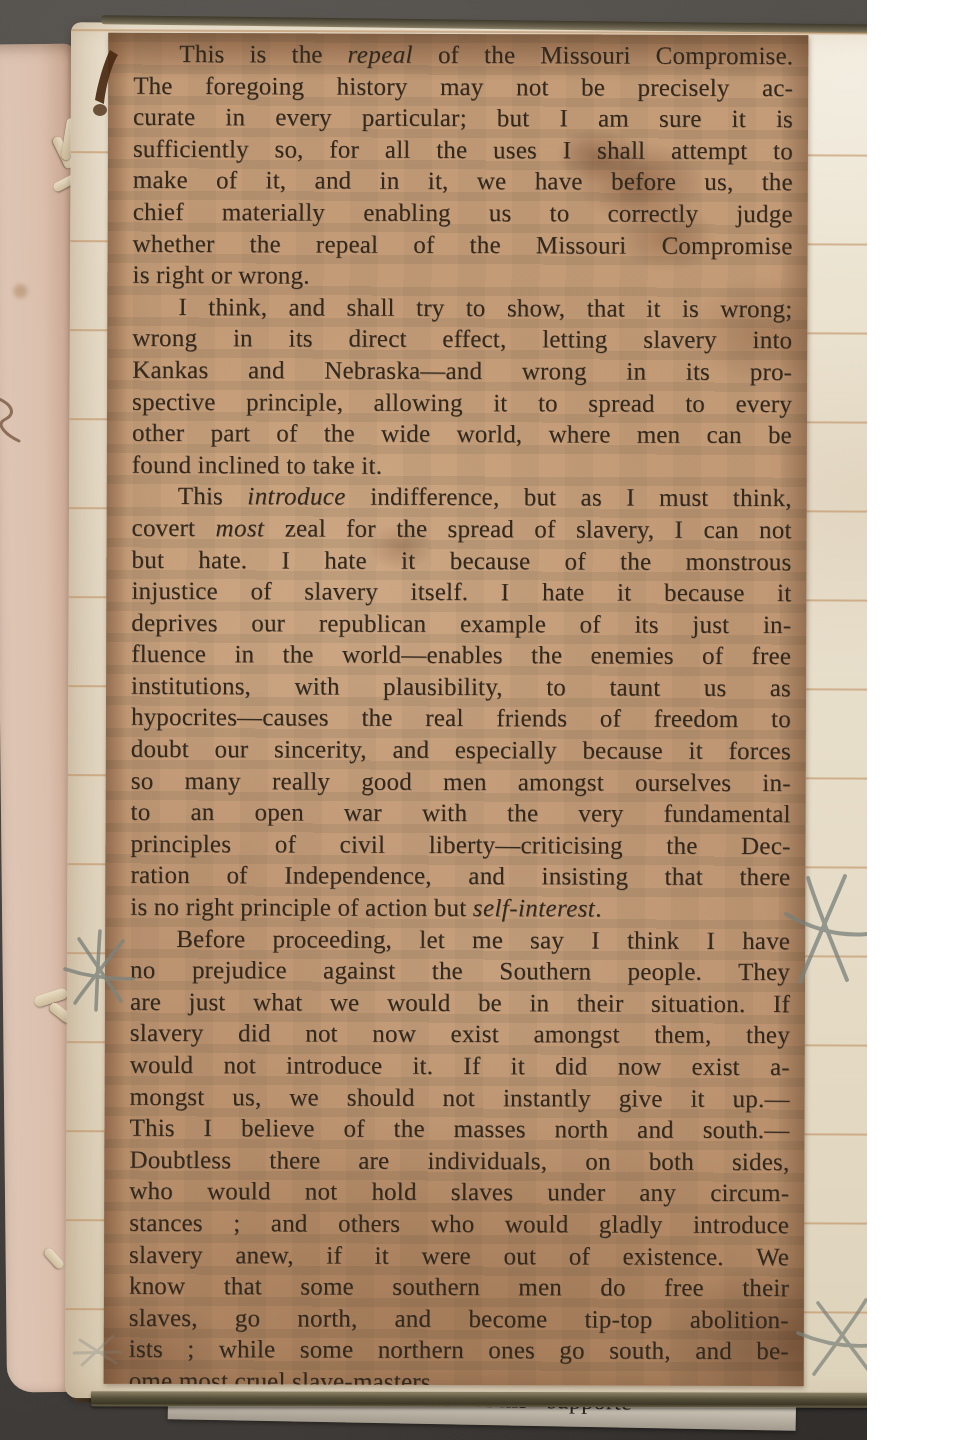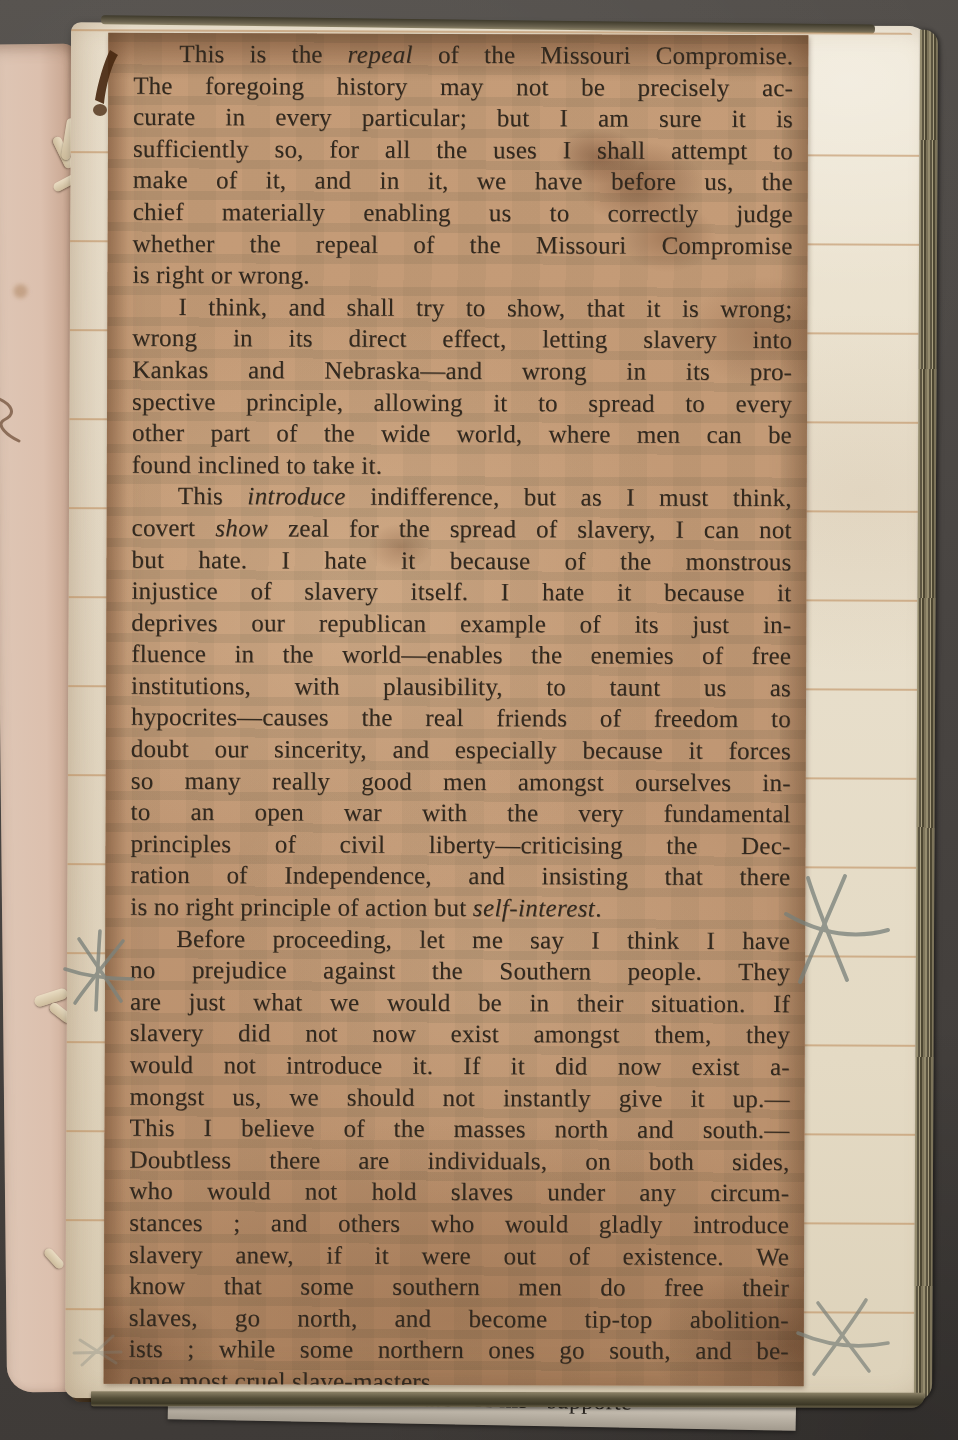--- a/index.html
+++ b/index.html
@@ -1,18 +1,18 @@
 <!DOCTYPE html>
 <html><head>
 <meta charset="utf-8">
 <style>
   html,body{margin:0;padding:0;}
   body{width:958px;height:1440px;overflow:hidden;
        font-family:"Liberation Serif","DejaVu Serif",serif;}
-  .scene{position:relative;width:958px;height:1440px;overflow:hidden;
+  .scene{position:relative;width:867px;height:1440px;overflow:hidden;
     background:
       radial-gradient(1200px 900px at 30% 15%, rgba(255,255,255,.05), transparent 60%),
       radial-gradient(900px 700px at 95% 100%, rgba(0,0,0,.22), transparent 60%),
       linear-gradient(175deg,#54504c 0%, #4a4643 40%, #433f3c 75%, #3e3a37 100%);}
 
   
   .prev-page{position:absolute;left:0;top:44px;width:84px;height:1348px;z-index:1;
     background:linear-gradient(90deg,#dec6b5 0%, #dcc0ae 55%, #c9a792 88%, #ab8a74 100%);
     border-radius:6px 14px 10px 26px;
     transform:rotate(-.6deg);
@@ -153,21 +153,21 @@
         <div class="cl-line">chief materially enabling us to correctly judge</div>
         <div class="cl-line">whether the repeal of the Missouri Compromise</div>
         <div class="cl-line para-end">is right or wrong.</div>
         <div class="cl-line indent">I think, and shall try to show, that it is wrong;</div>
         <div class="cl-line">wrong in its direct effect, letting slavery into</div>
         <div class="cl-line">Kankas and Nebraska—and wrong in its pro-</div>
         <div class="cl-line">spective principle, allowing it to spread to every</div>
         <div class="cl-line">other part of the wide world, where men can be</div>
         <div class="cl-line para-end">found inclined to take it.</div>
         <div class="cl-line indent">This <em>introduce</em> indifference, but as I must think,</div>
-        <div class="cl-line">covert <em>show</em> zeal for the spread of slavery, I can not</div>
+        <div class="cl-line">covert <em>most</em> zeal for the spread of slavery, I can not</div>
         <div class="cl-line">but hate. I hate it because of the monstrous</div>
         <div class="cl-line">injustice of slavery itself. I hate it because it</div>
         <div class="cl-line">deprives our republican example of its just in-</div>
         <div class="cl-line">fluence in the world—enables the enemies of free</div>
         <div class="cl-line">institutions, with plausibility, to taunt us as</div>
         <div class="cl-line">hypocrites—causes the real friends of freedom to</div>
         <div class="cl-line">doubt our sincerity, and especially because it forces</div>
         <div class="cl-line">so many really good men amongst ourselves in-</div>
         <div class="cl-line">to an open war with the very fundamental</div>
         <div class="cl-line">principles of civil liberty—criticising the Dec-</div>

